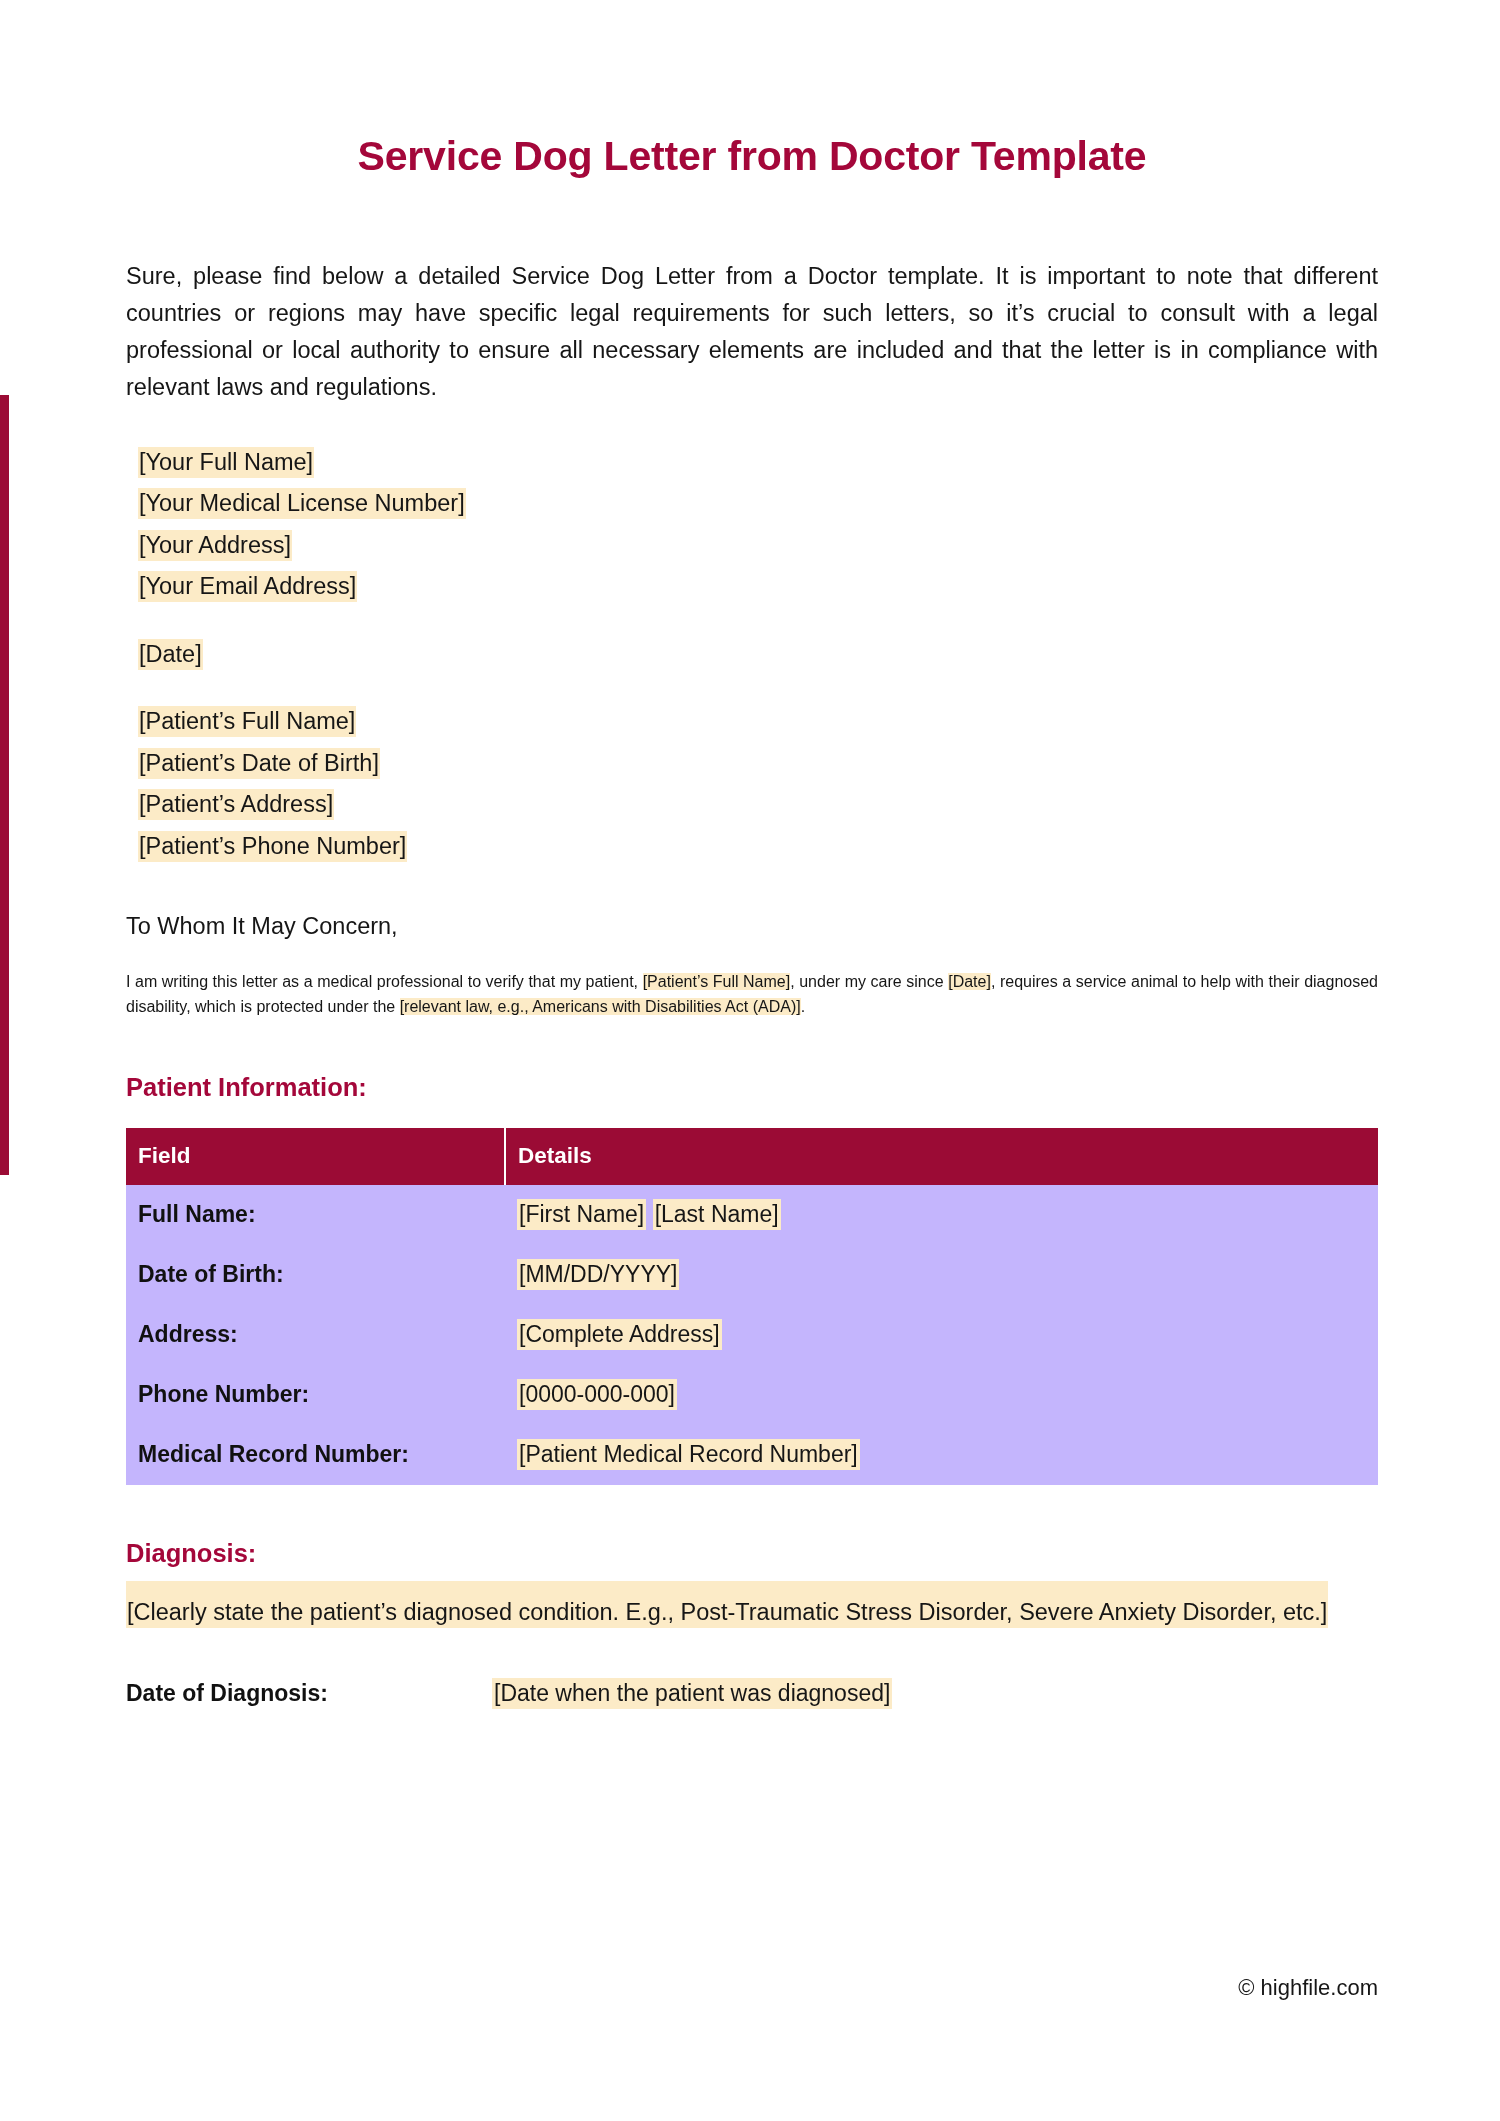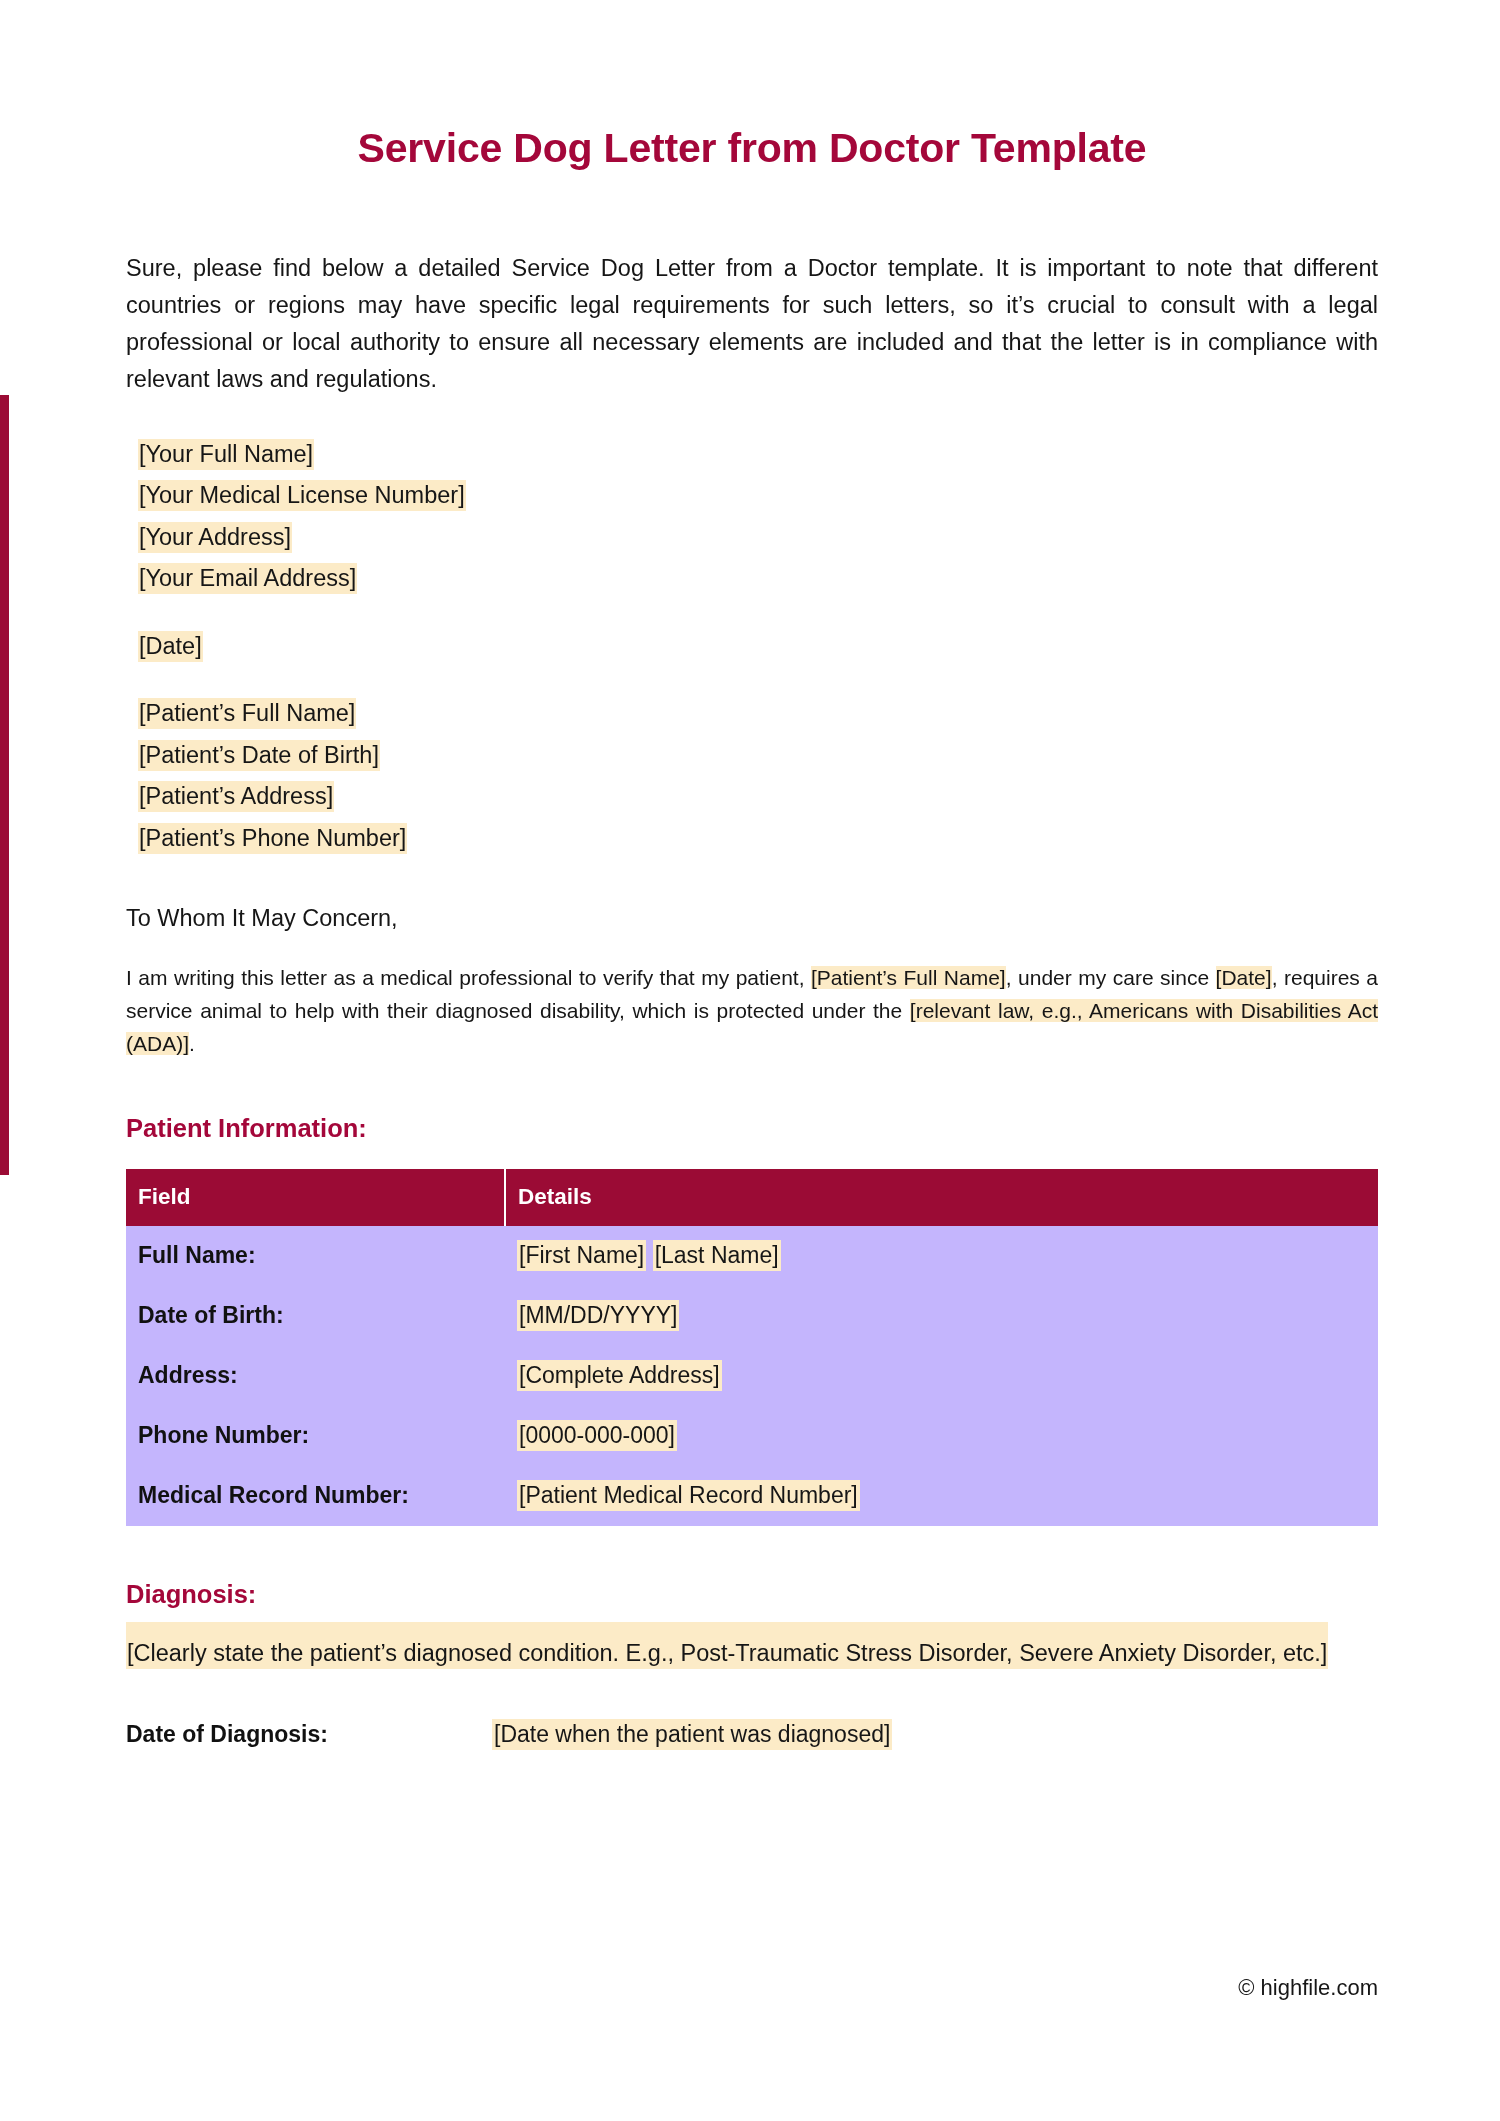--- a/index.html
+++ b/index.html
@@ -26,21 +26,21 @@
     left: 0;
     top: 395px;
     width: 9px;
     height: 780px;
     background: #9B0B35;
   }
 
   .content {
     position: absolute;
     left: 126px;
-    top: 0;
+    top: 8px;
     width: 1252px;
   }
 
   
   .doc-title {
     margin: 0;
     padding-top: 125px;
     text-align: center;
     font-size: 41px;
     font-weight: bold;
@@ -52,21 +52,21 @@
   .intro {
     margin: 78px 0 0 0;
     font-size: 23.5px;
     line-height: 1.58;
     text-align: justify;
     color: #161616;
   }
 
   .para {
     margin: 0;
-    font-size: 21px;
+    font-size: 16px;
     line-height: 1.58;
     text-align: justify;
     color: #161616;
   }
 
   
   .hl {
     background: #FCEBC7;
     box-decoration-break: clone;
     -webkit-box-decoration-break: clone;

